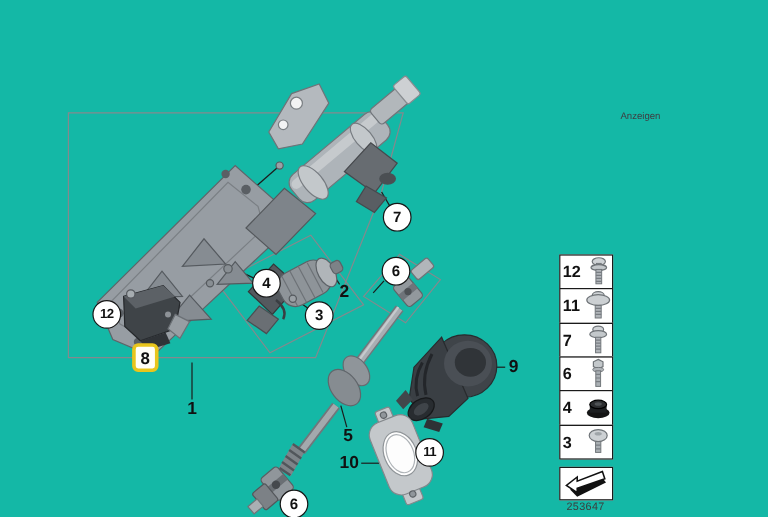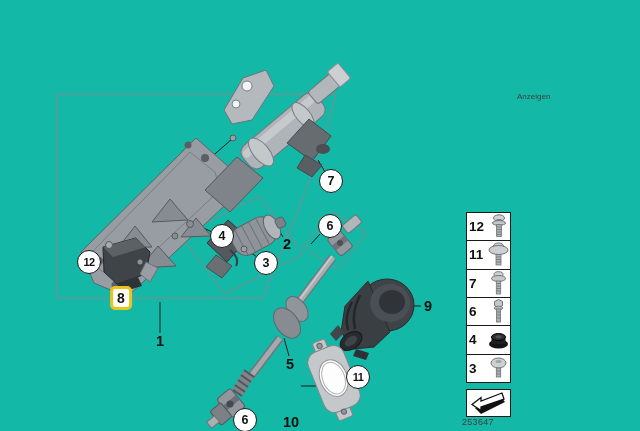--- a/index.html
+++ b/index.html
@@ -19,21 +19,21 @@
   
   .legend{position:absolute;left:466px;top:212px;width:45px;}
   .lg-row{position:relative;height:29.33px;box-sizing:border-box;border:1px solid #1a1a1a;
           margin-top:-1px;display:flex;align-items:center;background:#fff;cursor:pointer;}
   .lg-row:first-child{margin-top:0;}
   .lg-num{font-weight:700;font-size:13.5px;padding-left:2px;width:17px;flex:none;}
   .lg-icon{flex:none;margin-left:auto;margin-right:1px;}
   .lg-arrow{position:absolute;left:466px;top:389px;width:45px;height:28px;box-sizing:border-box;
             border:1px solid #1a1a1a;display:flex;align-items:center;justify-content:center;
             background:#fff;cursor:pointer;}
-  .code{position:absolute;left:462px;top:417px;width:52px;text-align:left;
+  .code{position:absolute;left:462px;top:417px;width:52px;text-align:center;
         font-size:9px;color:#3c3c3c;letter-spacing:.3px;}
   .anzeigen{position:absolute;left:517px;top:92px;font-size:8px;color:#3e3e42;cursor:pointer;}
 </style>
 </head>
 <body>
 
 <div class="stage">
 
   <svg class="artwork" width="640" height="431" viewBox="0 0 640 431">
 
@@ -203,21 +203,21 @@
   <div class="callout" style="left:266px;top:263px;">3</div>
   <div class="callout" style="left:331px;top:181px;">7</div>
   <div class="callout" style="left:330px;top:226px;">6</div>
   <div class="callout" style="left:245px;top:420px;">6</div>
   <div class="callout two" style="left:358px;top:377px;">11</div>
 
   <div class="plabel" style="left:160px;top:341px;">1</div>
   <div class="plabel" style="left:287px;top:244px;">2</div>
   <div class="plabel" style="left:290px;top:364px;">5</div>
   <div class="plabel" style="left:428px;top:306px;">9</div>
-  <div class="plabel" style="left:291px;top:386px;margin-top:36px;">10</div>
+  <div class="plabel" style="left:291px;top:386px;">10</div>
 
   <div class="hl8">8</div>
 
   <div class="legend">
 
     <div class="lg-row">
       <span class="lg-num">12</span>
       <svg class="lg-icon" width="24" height="27" viewBox="0 0 24 27">
         <ellipse cx="13" cy="5" rx="5.5" ry="3.2" fill="#cfd3d6" stroke="#6f7478"></ellipse>
         <rect x="11" y="6.5" width="4" height="3" fill="#b9bec2" stroke="#6f7478" stroke-width=".8"></rect>

